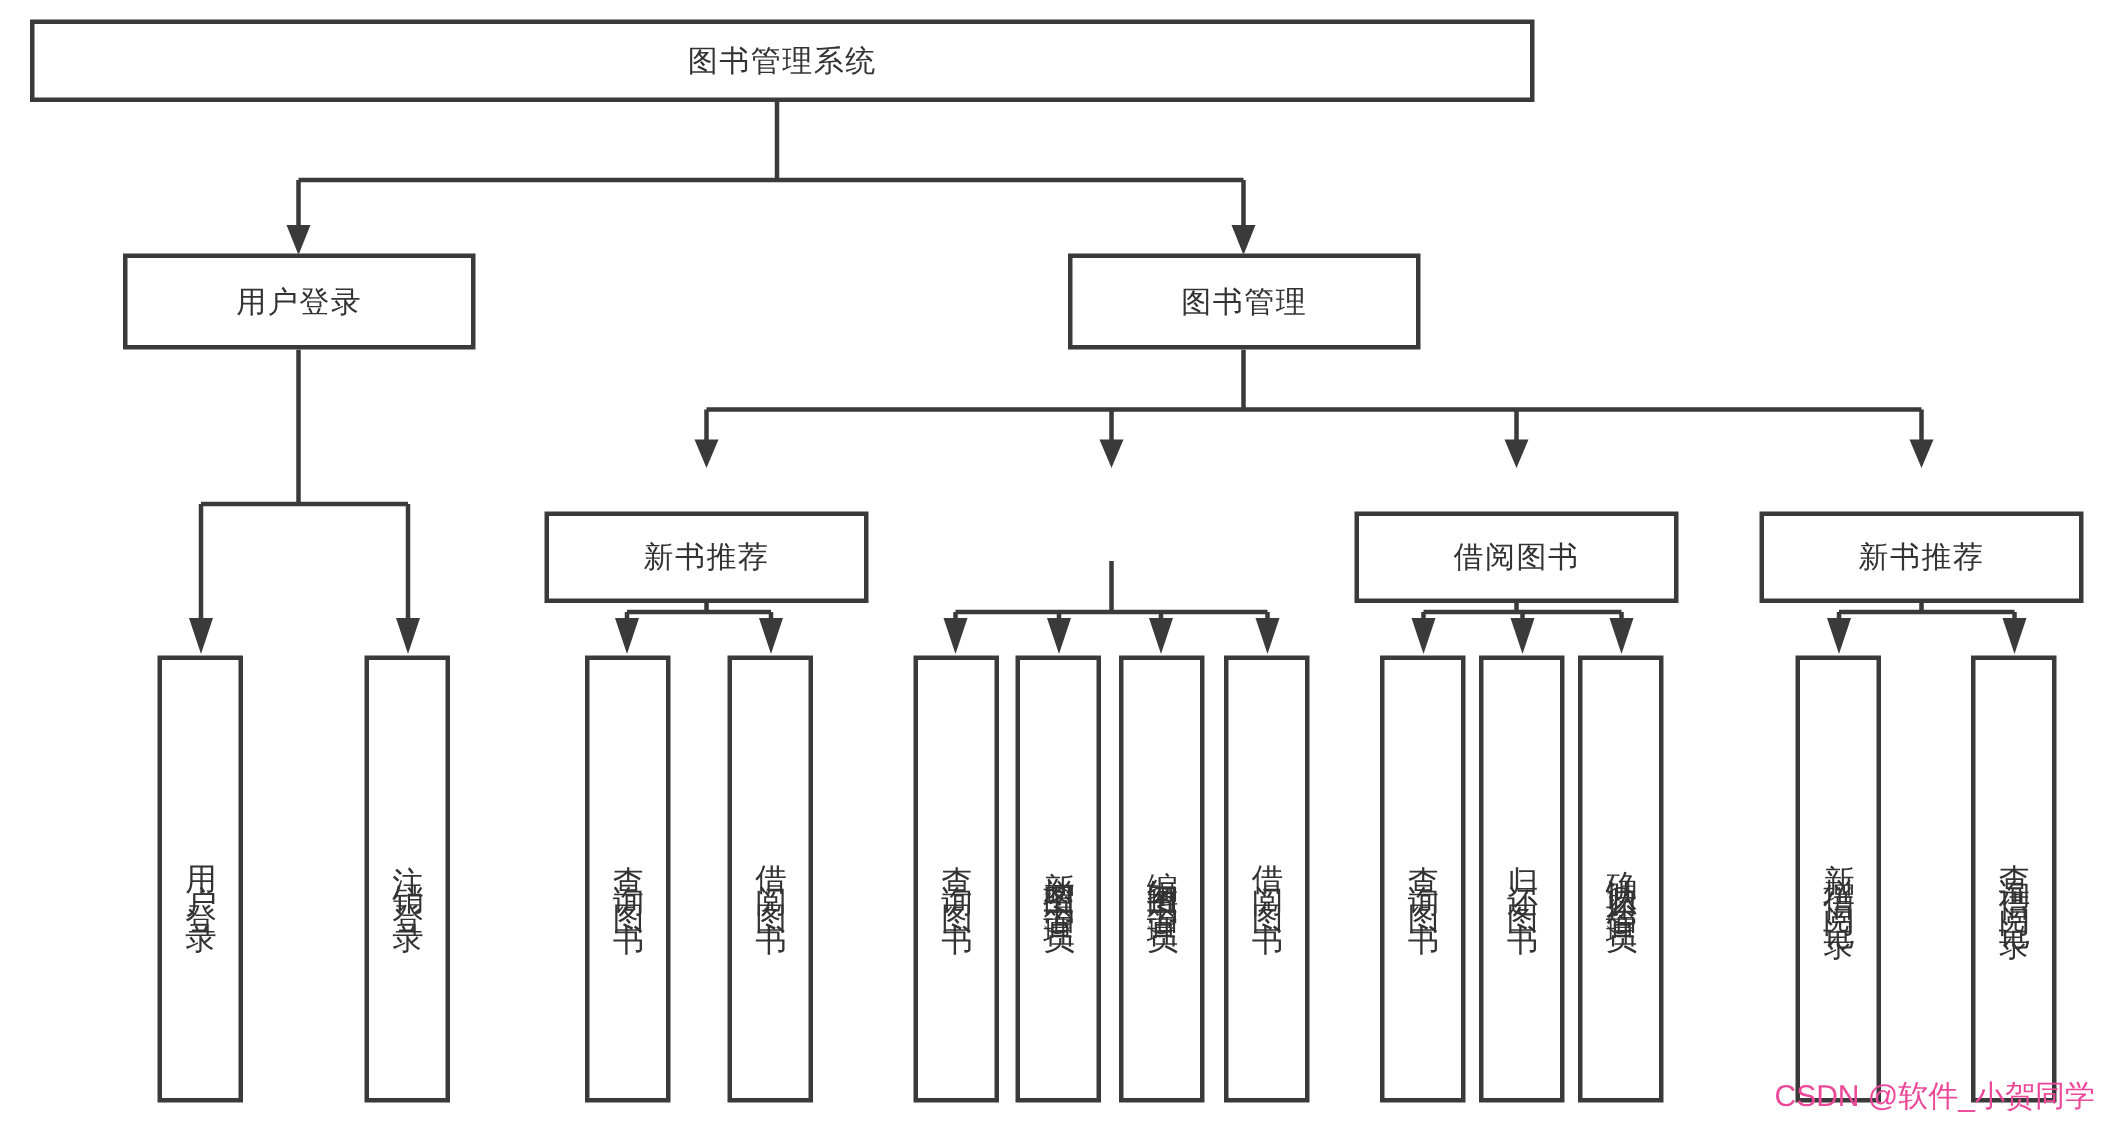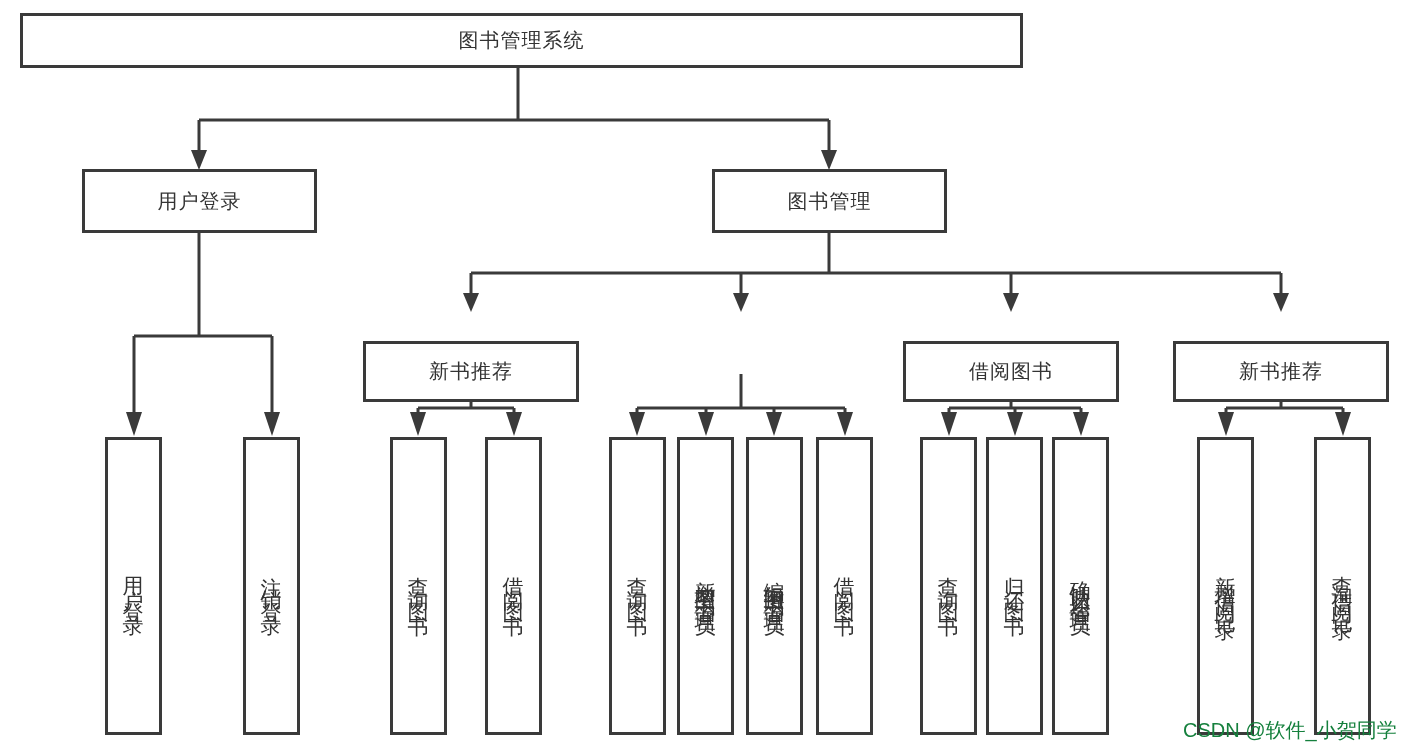--- a/index.html
+++ b/index.html
@@ -45,21 +45,21 @@
   }
   .sp4 .vtext { letter-spacing: 13px; }
   .sp6 .vtext { letter-spacing: 9px; }
   .sp9 .vtext { letter-spacing: 5px; }
   .watermark {
     position: absolute;
     left: 1183px;
     top: 717px;
     width: 220px;
     font-size: 20px;
-    color: #15803d;
+    color: #ec4899;
     white-space: nowrap;
   }
 </style>
 </head>
 <body>
 
 <div class="stage">
 
   <svg class="wires" viewBox="0 0 1405 747" fill="none" stroke="#3a3a3a" stroke-width="3">
 

